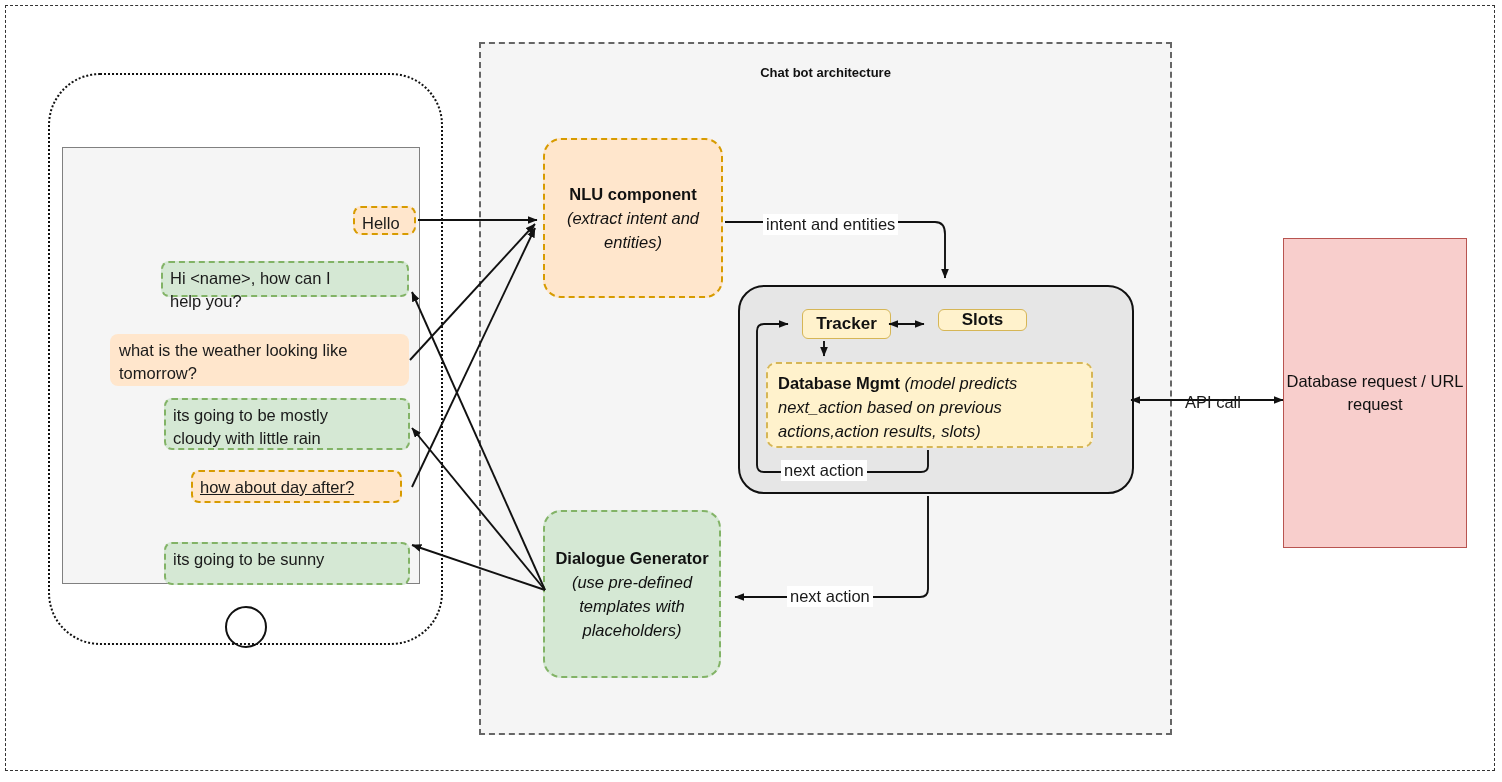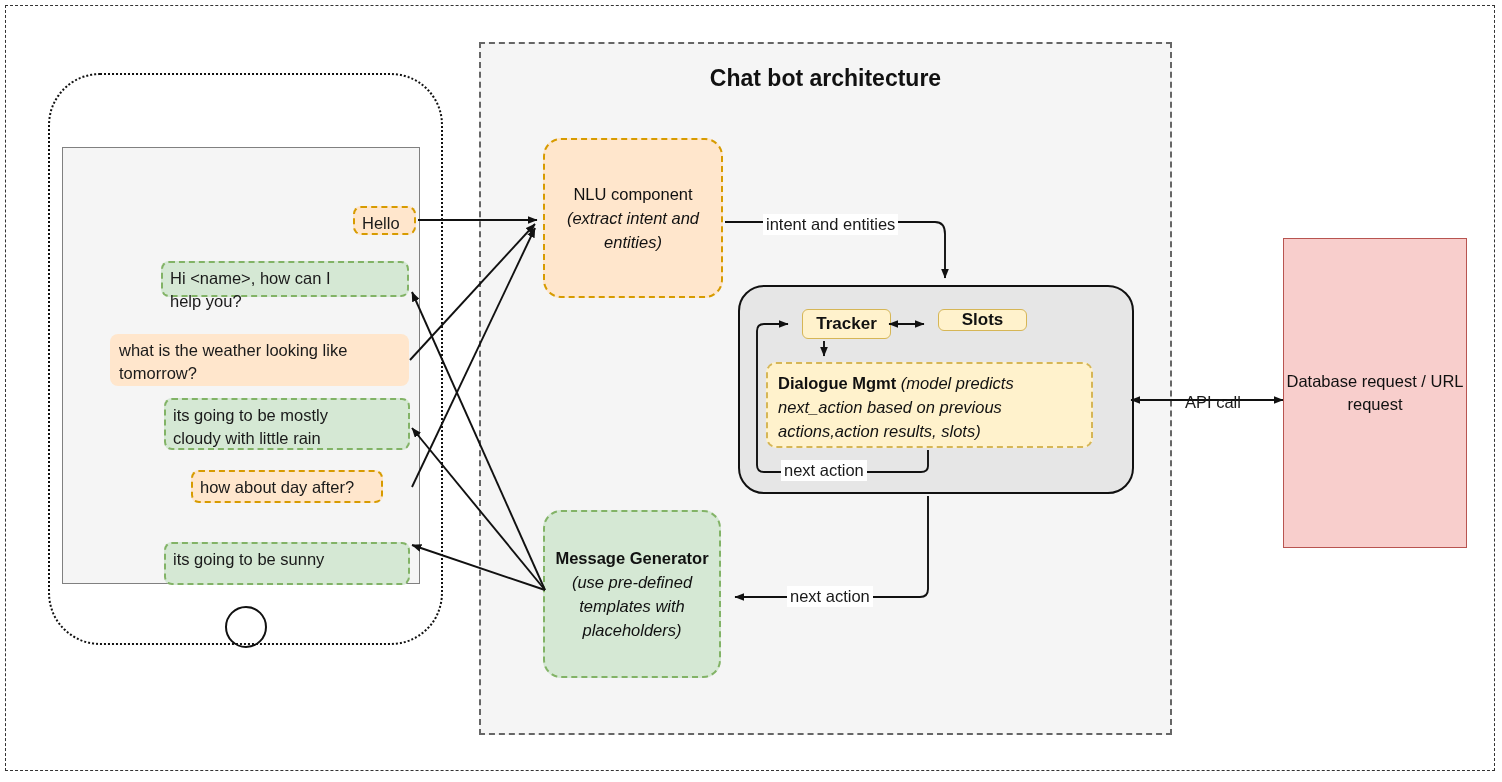--- a/index.html
+++ b/index.html
@@ -79,38 +79,38 @@
   }
   .bubble.noborder {
     border: none;
     padding: 5px 9px 7px 9px;
   }
 
   #b-hello      { left: 353px; top: 206px; width: 63px;  height: 29px; }
   #b-hi         { left: 161px; top: 261px; width: 248px; height: 36px; }
   #b-weather    { left: 110px; top: 334px; width: 299px; height: 52px; }
   #b-cloudy     { left: 164px; top: 398px; width: 246px; height: 52px; }
-  #b-dayafter   { left: 191px; top: 470px; width: 192px; height: 33px; }
+  #b-dayafter   { left: 191px; top: 470px; width: 211px; height: 33px; text-decoration: underline; }
   #b-sunny      { left: 164px; top: 542px; width: 246px; height: 43px; }
 
   
   .arch-box {
     position: absolute;
     left: 479px; top: 42px;
     width: 693px; height: 693px;
     background: #f5f5f5;
     border: 2px dashed #666666;
     box-sizing: border-box;
   }
   .arch-title {
     position: absolute;
     left: 479px; top: 65px;
     width: 693px;
     text-align: center;
-    font-size: 23px;
+    font-size: 13px;
     font-weight: bold;
     color: #111111;
   }
 
   
   .nlu {
     position: absolute;
     left: 543px; top: 138px;
     width: 180px; height: 160px;
     background: #ffe6cc;
@@ -119,21 +119,21 @@
     box-sizing: border-box;
     display: flex;
     align-items: center;
     justify-content: center;
     text-align: center;
     font-size: 16.5px;
     line-height: 24px;
     color: #111111;
     padding: 0 6px;
   }
-  .nlu b { font-weight: normal; }
+  .nlu b { font-weight: bold; }
   .nlu i { font-style: italic; }
 
   
   .dm-outer {
     position: absolute;
     left: 738px; top: 285px;
     width: 396px; height: 209px;
     background: #e6e6e6;
     border: 2px solid #111111;
     border-radius: 26px;
@@ -261,27 +261,27 @@
     <div>
       <b>NLU component</b><br>
       <i>(extract intent and entities)</i>
     </div>
   </div>
 
   <div class="dm-outer"></div>
   <div class="tracker">Tracker</div>
   <div class="slots">Slots</div>
   <div class="dm-inner">
-    <b>Dialogue Mgmt</b>
+    <b>Database Mgmt</b>
     <i>(model predicts next_action based on previous actions,action results, slots)</i>
   </div>
 
   <div class="msggen">
     <div>
-      <b>Message Generator</b>
+      <b>Dialogue Generator</b>
       <i>(use pre-defined templates with placeholders)</i>
     </div>
   </div>
 
   <div class="database">
     <span>Database request / URL request</span>
   </div>
 
   <svg class="wires" viewBox="0 0 1502 782">
     <defs>

